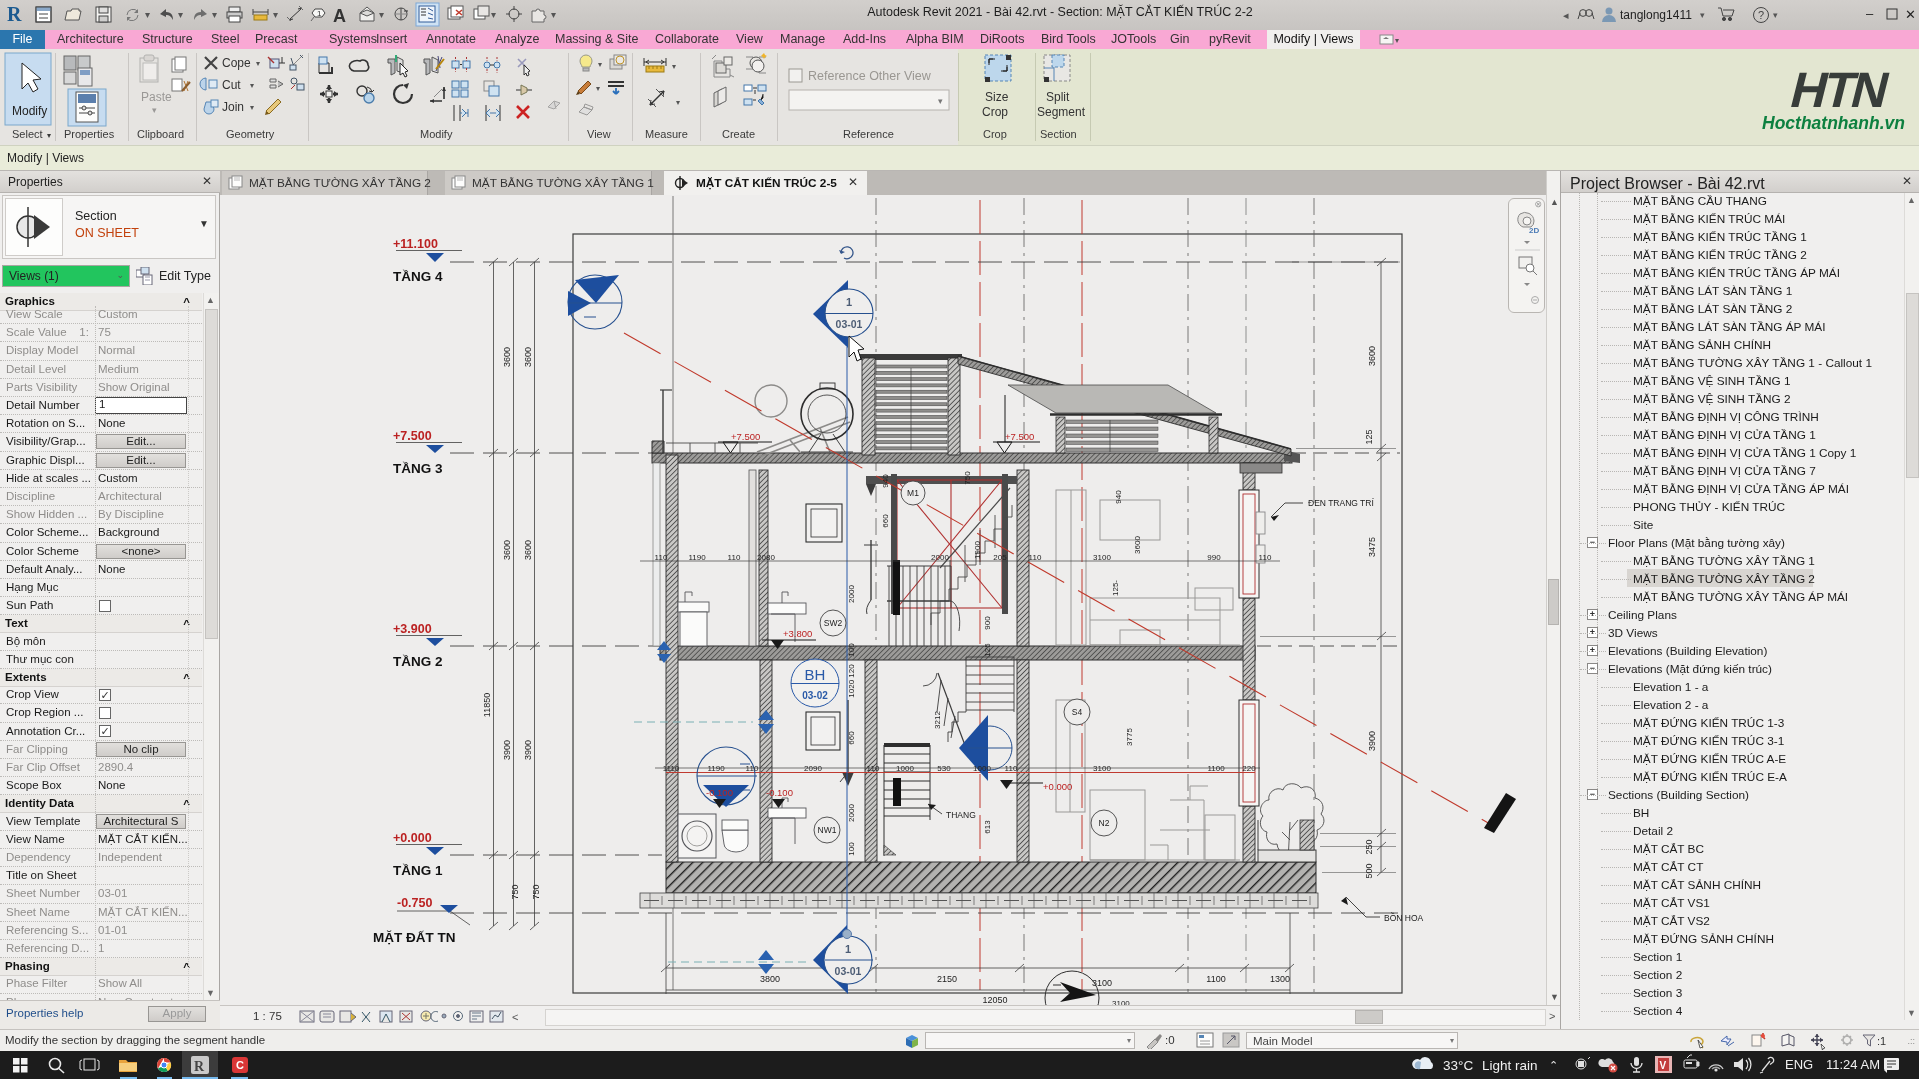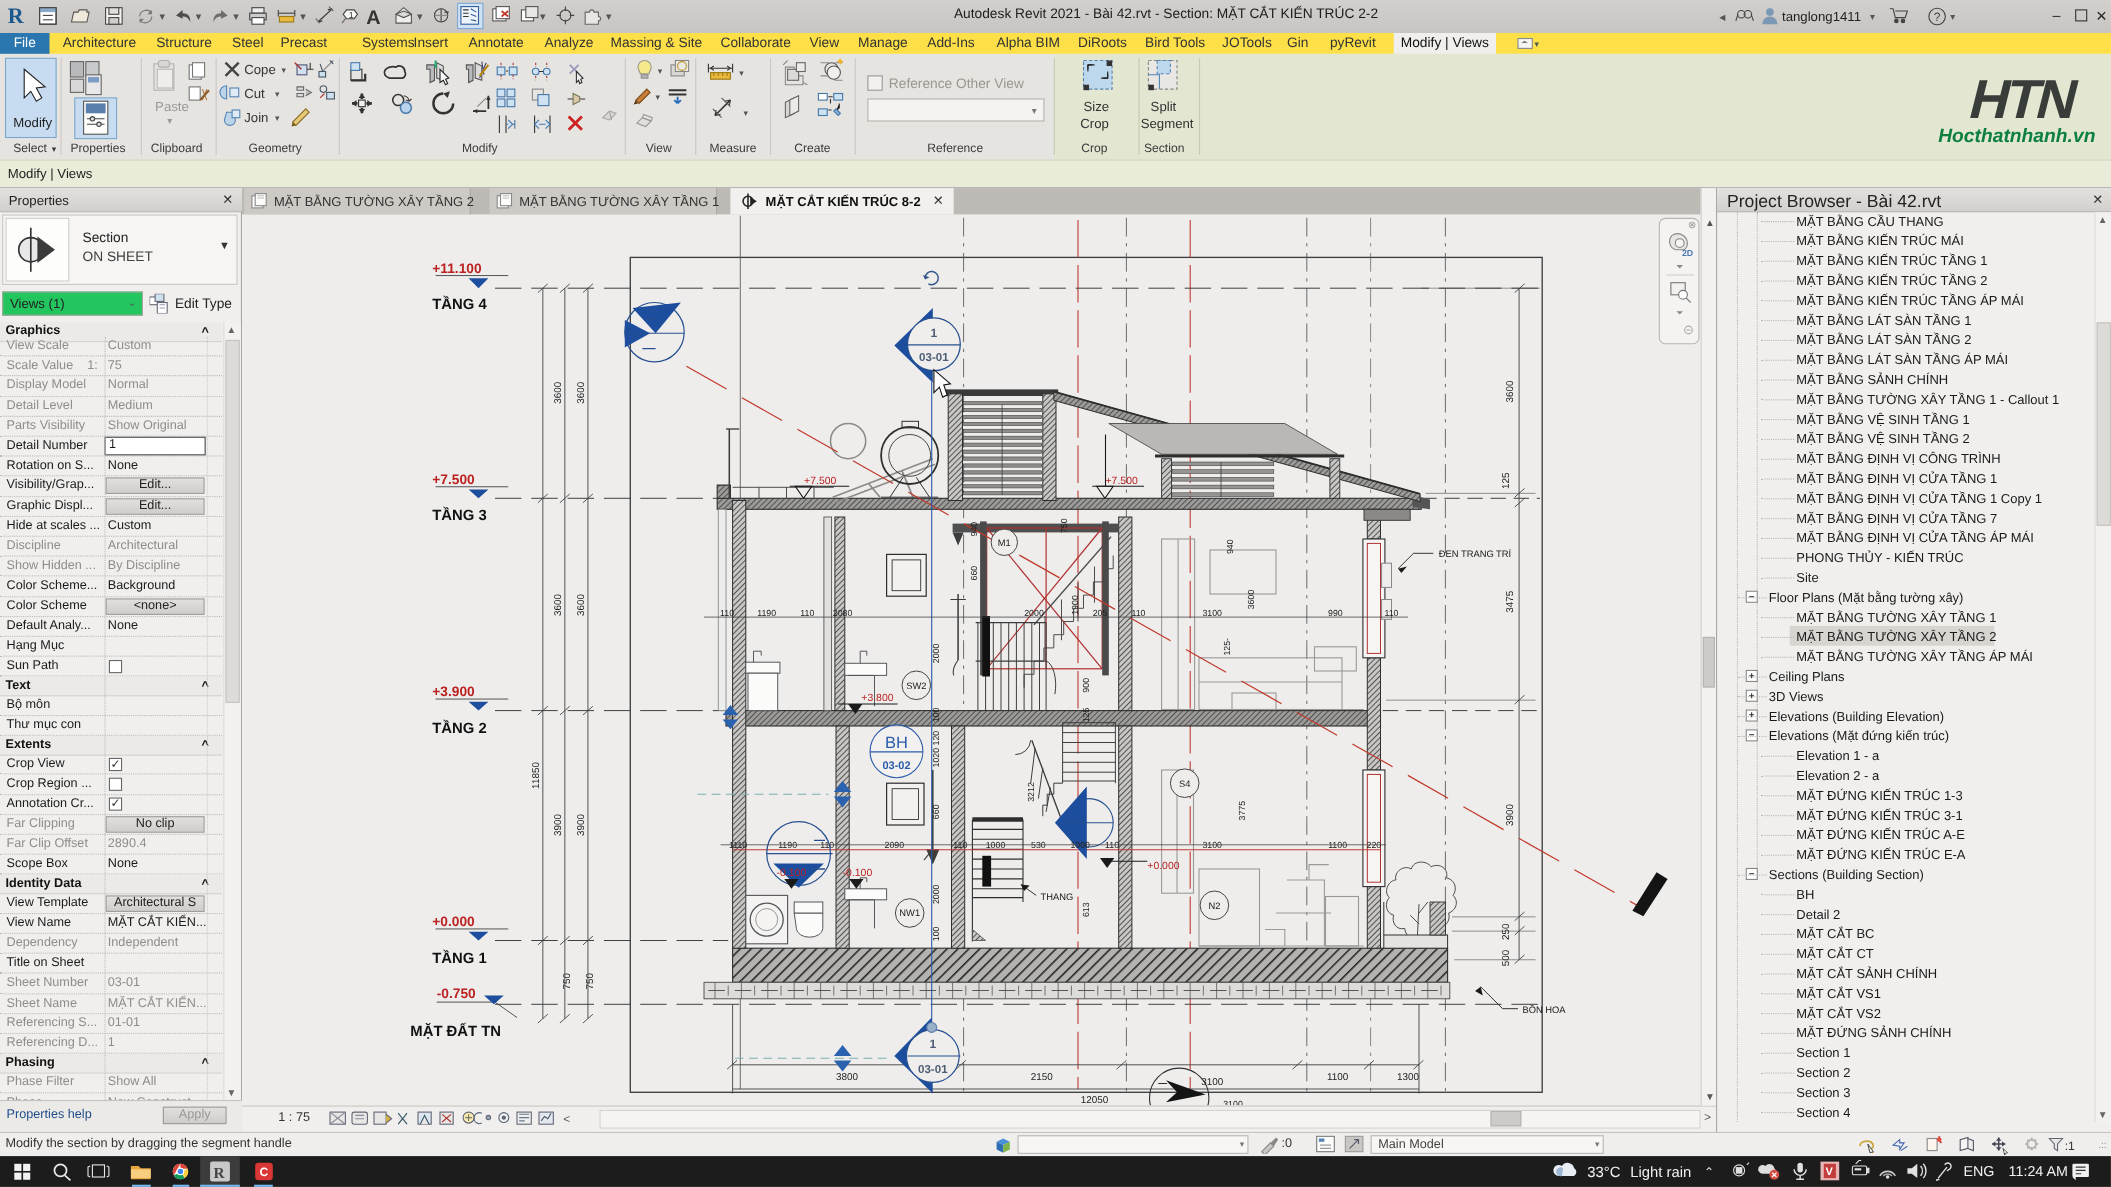--- a/index.html
+++ b/index.html
@@ -1,18 +1,18 @@
 <!DOCTYPE html>
 <html><head><meta charset="utf-8">
 <style>
 *{margin:0;padding:0;box-sizing:border-box}
 html,body{width:1919px;height:1079px;overflow:hidden;font-family:"Liberation Sans",sans-serif;background:#ededec}
 .abs{position:absolute}
 #titlebar{position:absolute;left:0;top:0;width:1919px;height:30px;background:linear-gradient(#d2cfcc,#c7c4c1);font-size:12px;color:#222}
-#tabrow{position:absolute;left:0;top:30px;width:1919px;height:19px;background:#fde047}
+#tabrow{position:absolute;left:0;top:30px;width:1919px;height:19px;background:#f9a8d4}
 .rtab{position:absolute;top:0;height:19px;line-height:19px;font-size:12.5px;color:#333;text-align:center;white-space:nowrap}
 #ribbon{position:absolute;left:0;top:49px;width:1919px;height:96px;background:#e6e4e1}
 #ribbongreen{position:absolute;left:958px;top:49px;width:961px;height:96px;background:#e3e6d1}
 #optionsbar{position:absolute;left:0;top:145px;width:1919px;height:26px;background:#e9ecd9;border-top:1px solid #cfd2c0;border-bottom:1px solid #b9b6b3;font-size:12px;color:#222}
 #props{position:absolute;left:0;top:171px;width:220px;height:858px;background:#f0efee;border-right:1px solid #a9a6a3;font-size:11.5px}
 #centerarea{position:absolute;left:220px;top:171px;width:1340px;height:858px;background:#eeedec}
 #browser{position:absolute;left:1560px;top:171px;width:359px;height:858px;background:#f0efee;border-left:1px solid #a9a6a3;font-size:11.5px}
 .ph{position:absolute;left:0;width:202px;height:18px;background:#eceae7;border-bottom:1px solid #d5d2cf;font-weight:bold;font-size:11.5px;color:#111;padding:2px 0 0 5px}
 .ph:after{content:"^";position:absolute;right:12px;top:3px;font-weight:bold}
 .pr{position:absolute;left:0;width:202px;height:18.2px;border-bottom:1px dotted #bdbbb8;font-size:11.5px;color:#1a1a1a}
@@ -503,21 +503,21 @@
  </div>
  <div class="abs" style="left:2px;top:24px;width:214px;height:64px;background:#f6f5f4;border:1px solid #c9c6c3">
   <div class="abs" style="left:2px;top:2px;width:58px;height:58px;background:#fdfdfc;border:1px solid #cfccc9">
    <svg width="56" height="56">
           <circle cx="22" cy="28" r="11" fill="#e8e8e8" stroke="#333" stroke-width="1.5"></circle>
           <path d="M22 8 v40" stroke="#333" stroke-width="1.5"></path>
           <path d="M28 16 L44 28 L28 40 z" fill="#3a3a3a"></path>
         </svg>
   </div>
   <span style="position:absolute;left:72px;top:13px;font-size:12.5px;color:#222">Section</span>
-  <span style="position:absolute;left:72px;top:30px;font-size:12.5px;color:#404040">ON SHEET</span>
+  <span style="position:absolute;left:72px;top:30px;font-size:12.5px;color:#c2410c">ON SHEET</span>
   <span style="position:absolute;right:6px;top:22px;font-size:10px;color:#333">▼</span>
  </div>
  <div class="abs" style="left:2px;top:94px;width:128px;height:22px;background:#22c55e;border:1px solid #a9a6a2">
   <span style="position:absolute;left:6px;top:3px;font-size:12px;color:#222">Views (1)</span>
   <span style="position:absolute;right:5px;top:4px;font-size:9px;color:#555">⌄</span>
  </div>
  <svg class="abs" style="left:136px;top:96px" width="20" height="18">
       <rect x="0" y="3" width="8" height="7" fill="#fff" stroke="#667"></rect>
       <rect x="5" y="0" width="8" height="7" fill="#cfe0ef" stroke="#667"></rect>
       <rect x="7" y="8" width="9" height="10" fill="#fff" stroke="#667"></rect>
@@ -692,21 +692,21 @@
         <rect x="1" y="3" width="10" height="11" fill="#fdfdfc" stroke="#888"></rect>
         <rect x="4" y="1" width="10" height="11" fill="#fdfdfc" stroke="#888"></rect>
         <path d="M6 3 h6 M6 5 h6" stroke="#bbb"></path>
       </svg>
   <span class="abs" style="left:252px;top:5px;font-size:11.8px;color:#333;white-space:nowrap">MẶT BẰNG TƯỜNG XÂY TẦNG 1</span>
   <svg class="abs" style="left:453px;top:4px" width="17" height="17">
         <circle cx="7" cy="8" r="4.5" fill="none" stroke="#222" stroke-width="1.4"></circle>
         <path d="M7 1 v14" stroke="#222" stroke-width="1.4"></path>
         <path d="M9 4 L15 8 L9 12 z" fill="#222"></path>
       </svg>
-  <span class="abs" style="left:476px;top:5px;font-size:11.8px;color:#111;font-weight:bold;white-space:nowrap">MẶT CẮT KIẾN TRÚC 8-2</span>
+  <span class="abs" style="left:476px;top:5px;font-size:11.8px;color:#111;font-weight:bold;white-space:nowrap">MẶT CẮT KIẾN TRÚC 2-5</span>
   <span class="abs" style="left:628px;top:4px;font-size:12px;color:#333">✕</span>
  </div>
  <svg id="cv" class="abs" style="left:0;top:24px" width="1340" height="810" viewBox="220 195 1340 810" font-family="Liberation Sans, sans-serif">
  <defs>
   <pattern id="hw" width="3.6" height="3.6" patternUnits="userSpaceOnUse" patternTransform="rotate(45)">
           <rect width="3.6" height="3.6" fill="#c8c7c5"></rect>
           <line x1="0" y1="0" x2="0" y2="3.6" stroke="#3a3a3a" stroke-width="1.5"></line>
         </pattern>
   <pattern id="hf" width="7" height="7" patternUnits="userSpaceOnUse" patternTransform="rotate(45)">
           <rect width="7" height="7" fill="#b3b2b0"></rect>

